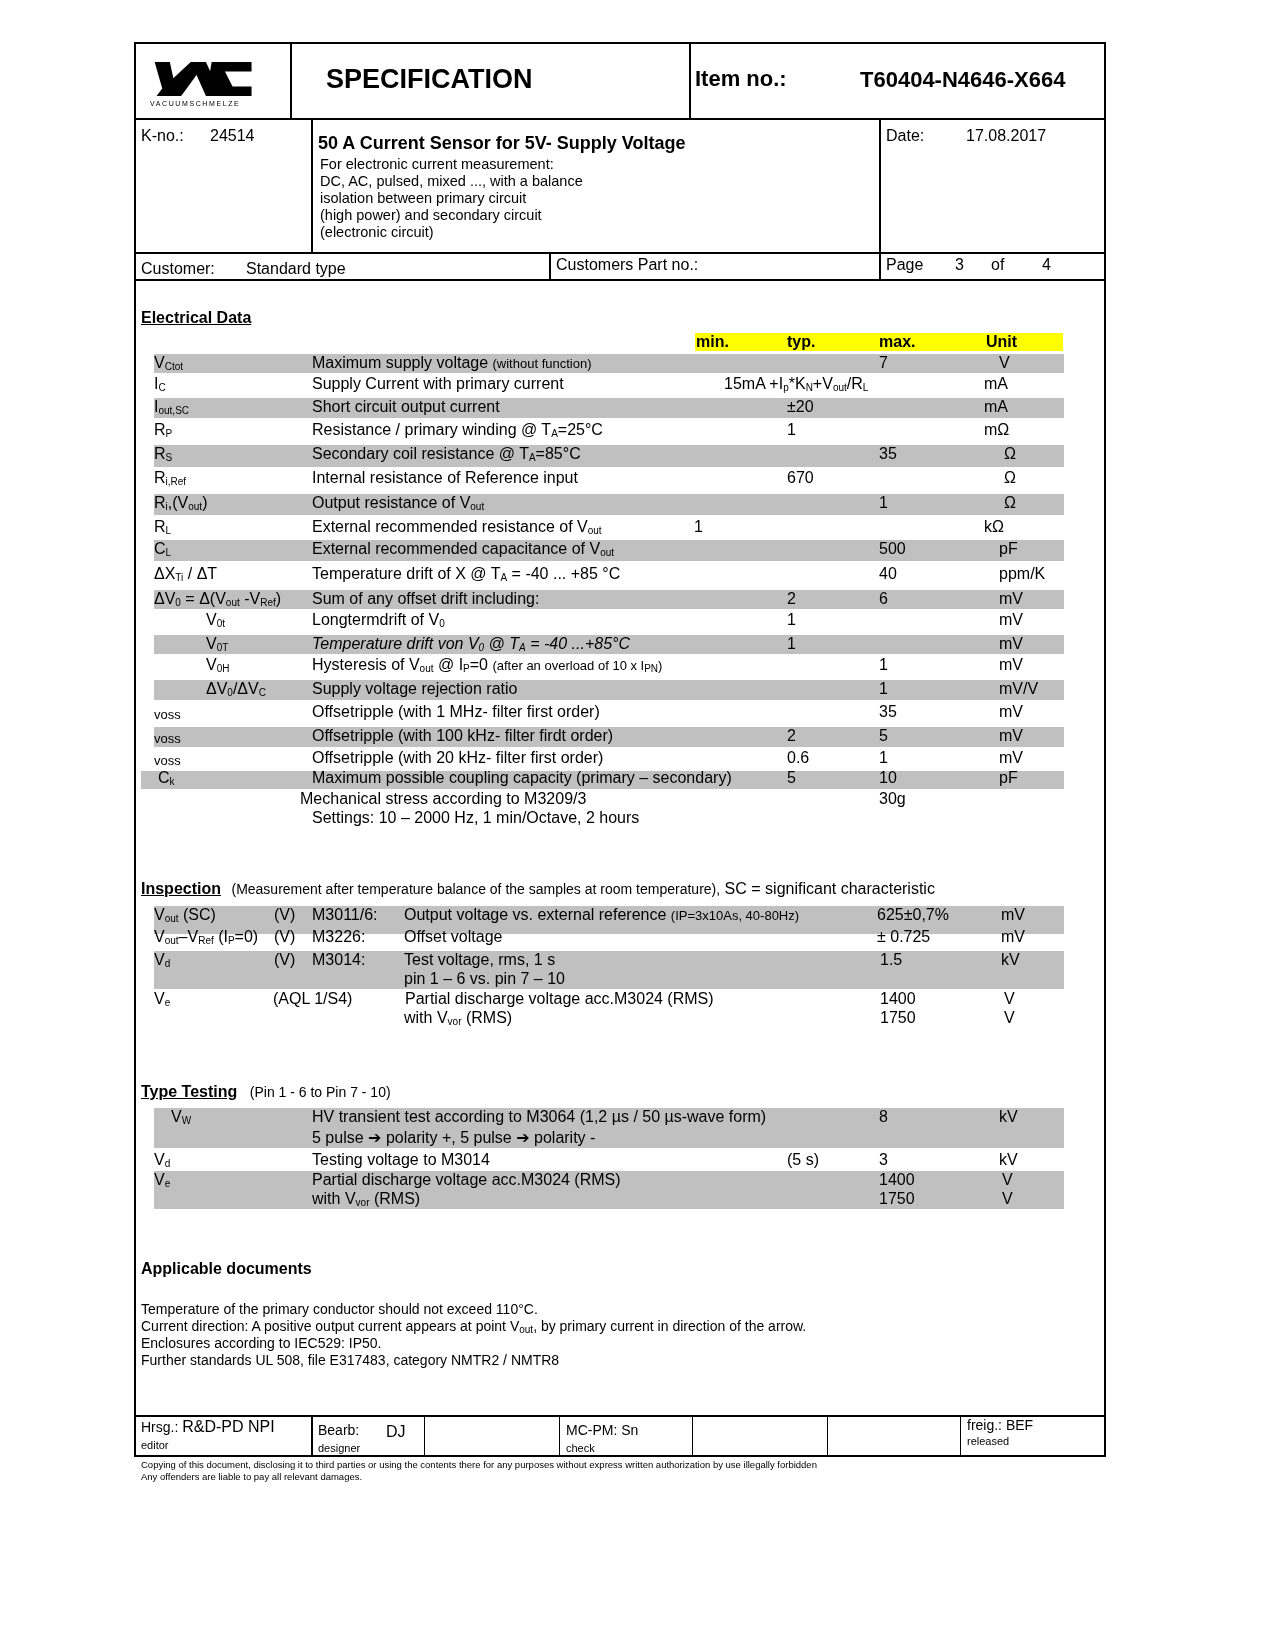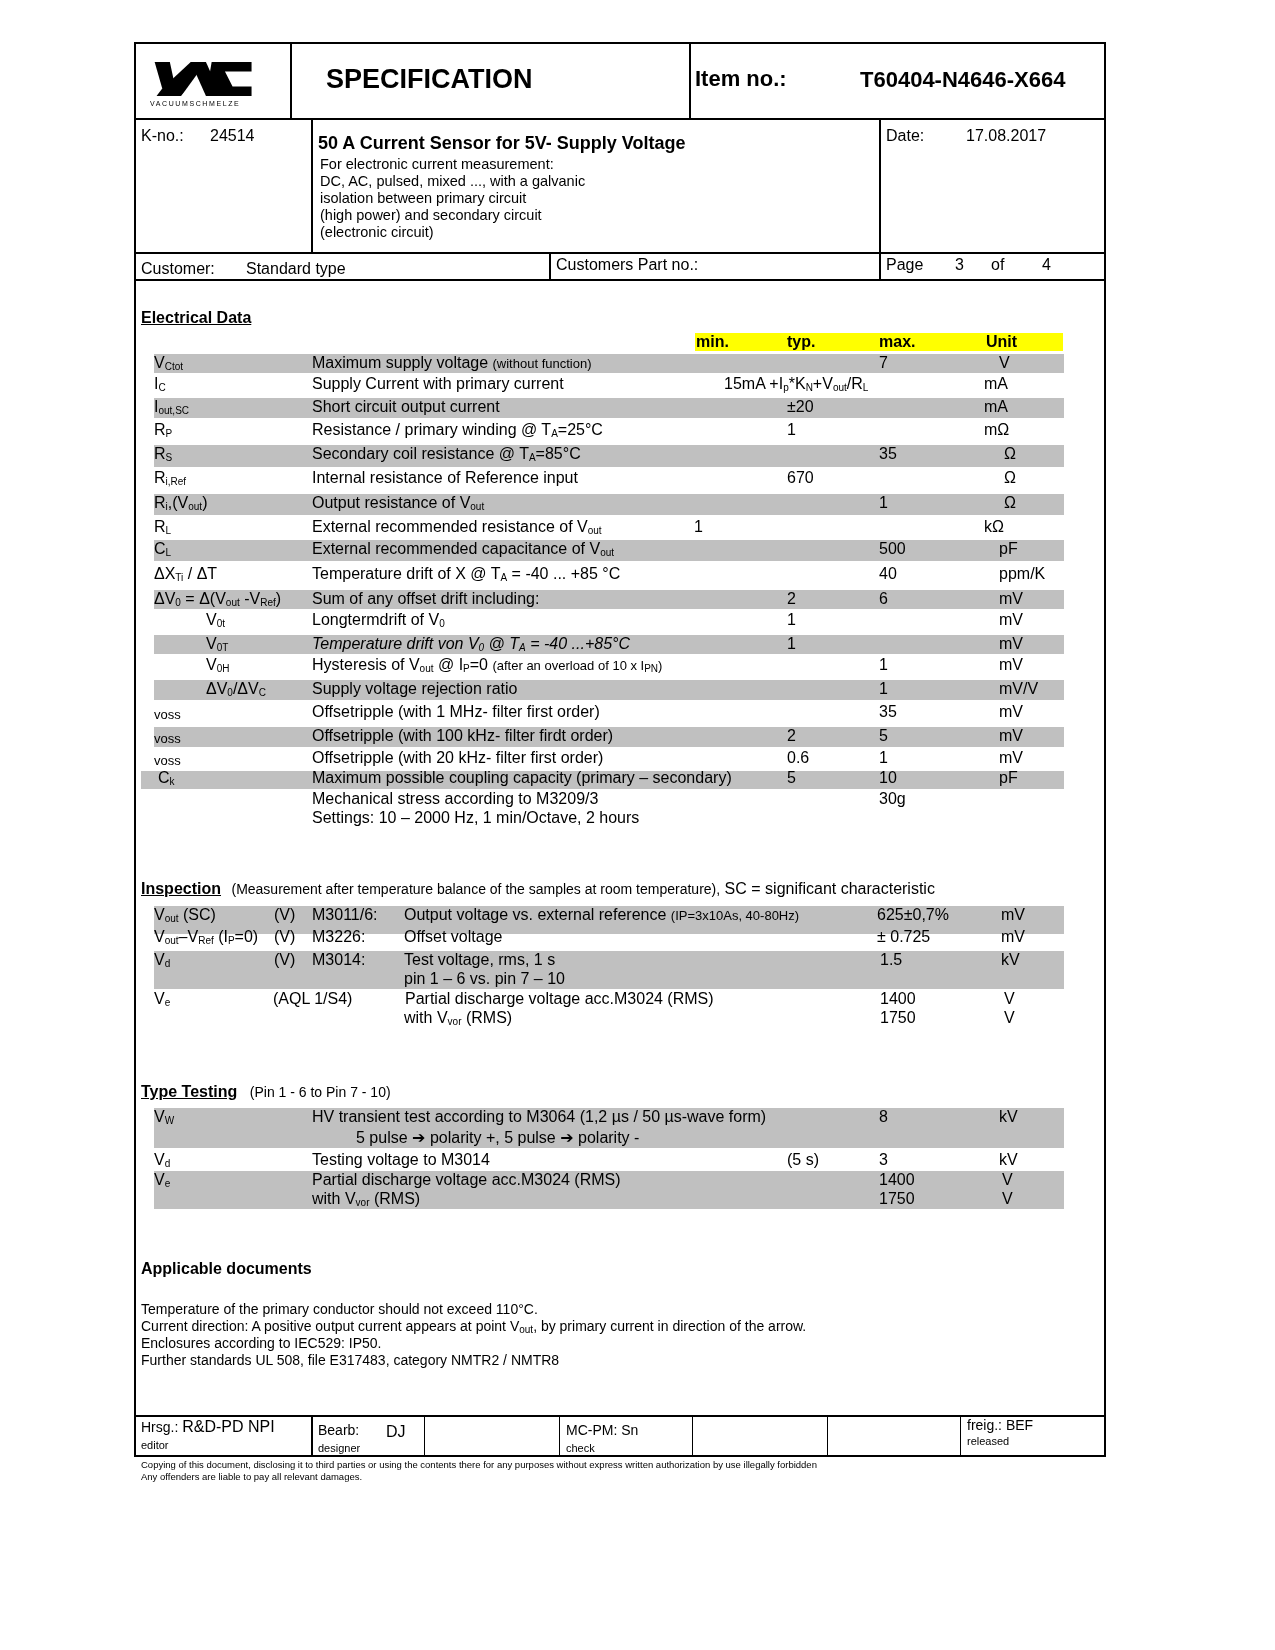--- a/index.html
+++ b/index.html
@@ -53,21 +53,21 @@
 
 <div class="abs spec-title">SPECIFICATION</div>
 <div class="abs item-label">Item no.:</div>
 <div class="abs item-value">T60404-N4646-X664</div>
 
 <div class="abs f18" style="left:141px;top:127px;">K-no.:</div>
 <div class="abs f18" style="left:210px;top:127px;">24514</div>
 
 <div class="abs bold" style="left:318px;top:133px;font-size:18px;">50 A Current Sensor for 5V- Supply Voltage</div>
 <div class="abs f14" style="left:320px;top:156px;">For electronic current measurement:</div>
-<div class="abs f14" style="left:320px;top:173px;">DC, AC, pulsed, mixed ..., with a galvanic</div>
+<div class="abs f14" style="left:320px;top:173px;">DC, AC, pulsed, mixed ..., with a balance</div>
 <div class="abs f14" style="left:320px;top:190px;">isolation between primary circuit</div>
 <div class="abs f14" style="left:320px;top:207px;">(high power) and secondary circuit</div>
 <div class="abs f14" style="left:320px;top:224px;">(electronic circuit)</div>
 
 <div class="abs f18" style="left:886px;top:127px;">Date:</div>
 <div class="abs f18" style="left:966px;top:127px;">17.08.2017</div>
 
 <div class="abs f18" style="left:141px;top:260px;">Customer:</div>
 <div class="abs f18" style="left:246px;top:260px;">Standard type</div>
 <div class="abs f18" style="left:556px;top:256px;">Customers Part no.:</div>
@@ -195,21 +195,21 @@
   <span class="c" style="left:845px;">mV</span>
 </div>
 <div class="row gray" style="top:771px;height:18px;left:141px;width:923px;">
   <span class="c" style="left:0;top:-2px;margin-left:17px;">C<sub>k</sub></span>
   <span class="c" style="left:171px;top:-2px;">Maximum possible coupling capacity (primary – secondary)</span>
   <span class="c" style="left:646px;top:-2px;">5</span>
   <span class="c" style="left:738px;top:-2px;">10</span>
   <span class="c" style="left:858px;top:-2px;">pF</span>
 </div>
 <div class="row" style="top:790px;height:40px;">
-  <span class="c" style="left:158px;">Mechanical stress according to M3209/3</span>
+  <span class="c" style="left:146px;">Mechanical stress according to M3209/3</span>
   <span class="c" style="left:158px;top:19px;">Settings: 10 – 2000 Hz, 1 min/Octave, 2 hours</span>
   <span class="c" style="left:725px;">30g</span>
 </div>
 
 <div class="abs" style="left:141px;top:880px;">
   <span class="bold ul" style="font-size:16px;">Inspection</span>
   <span style="font-size:14px;margin-left:6px;">(Measurement after temperature balance of the samples at room temperature),</span>
   <span style="font-size:16px;">SC = significant characteristic</span>
 </div>
 <div class="row gray" style="top:906px;height:28px;">
@@ -246,23 +246,23 @@
   <span class="c" style="left:726px;top:19px;">1750</span>
   <span class="c" style="left:850px;">V</span>
   <span class="c" style="left:850px;top:19px;">V</span>
 </div>
 
 <div class="abs" style="left:141px;top:1083px;">
   <span class="bold ul" style="font-size:16px;">Type Testing</span>
   <span style="font-size:14px;margin-left:8px;">(Pin 1 - 6 to Pin 7 - 10)</span>
 </div>
 <div class="row gray" style="top:1108px;height:40px;">
-  <span class="c" style="left:0;text-align:center;">V<sub>W</sub></span>
+  <span class="c" style="left:17px;text-align:center;">V<sub>W</sub></span>
   <span class="c" style="left:158px;">HV transient test according to M3064 (1,2 µs / 50 µs-wave form)</span>
-  <span class="c" style="left:158px;top:20px;margin-left:44px;">5 pulse ➔ polarity +, 5 pulse ➔ polarity -</span>
+  <span class="c" style="left:158px;top:20px;">5 pulse ➔ polarity +, 5 pulse ➔ polarity -</span>
   <span class="c" style="left:725px;">8</span>
   <span class="c" style="left:845px;">kV</span>
 </div>
 <div class="row" style="top:1151px;height:20px;">
   <span class="c" style="left:0;">V<sub>d</sub></span>
   <span class="c" style="left:158px;">Testing voltage to M3014</span>
   <span class="c" style="left:633px;">(5 s)</span>
   <span class="c" style="left:725px;">3</span>
   <span class="c" style="left:845px;">kV</span>
 </div>

